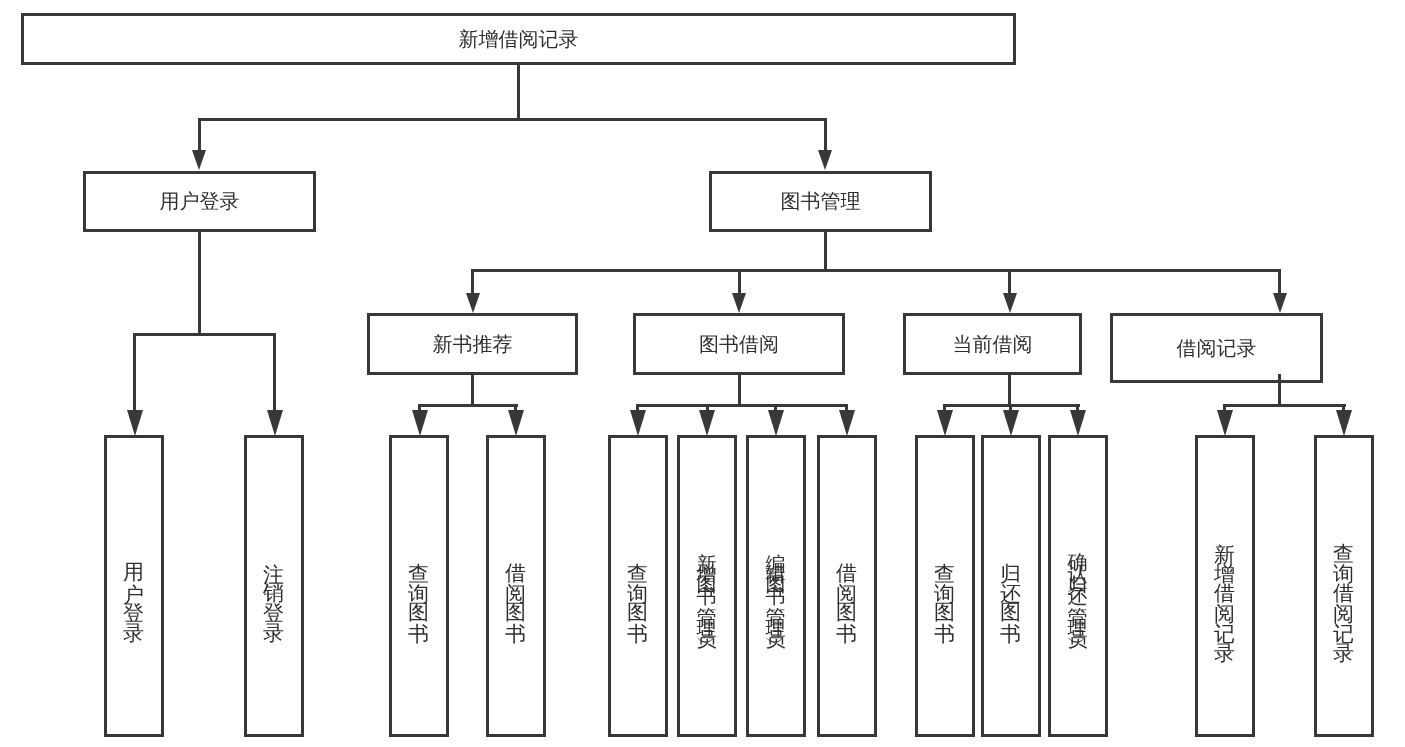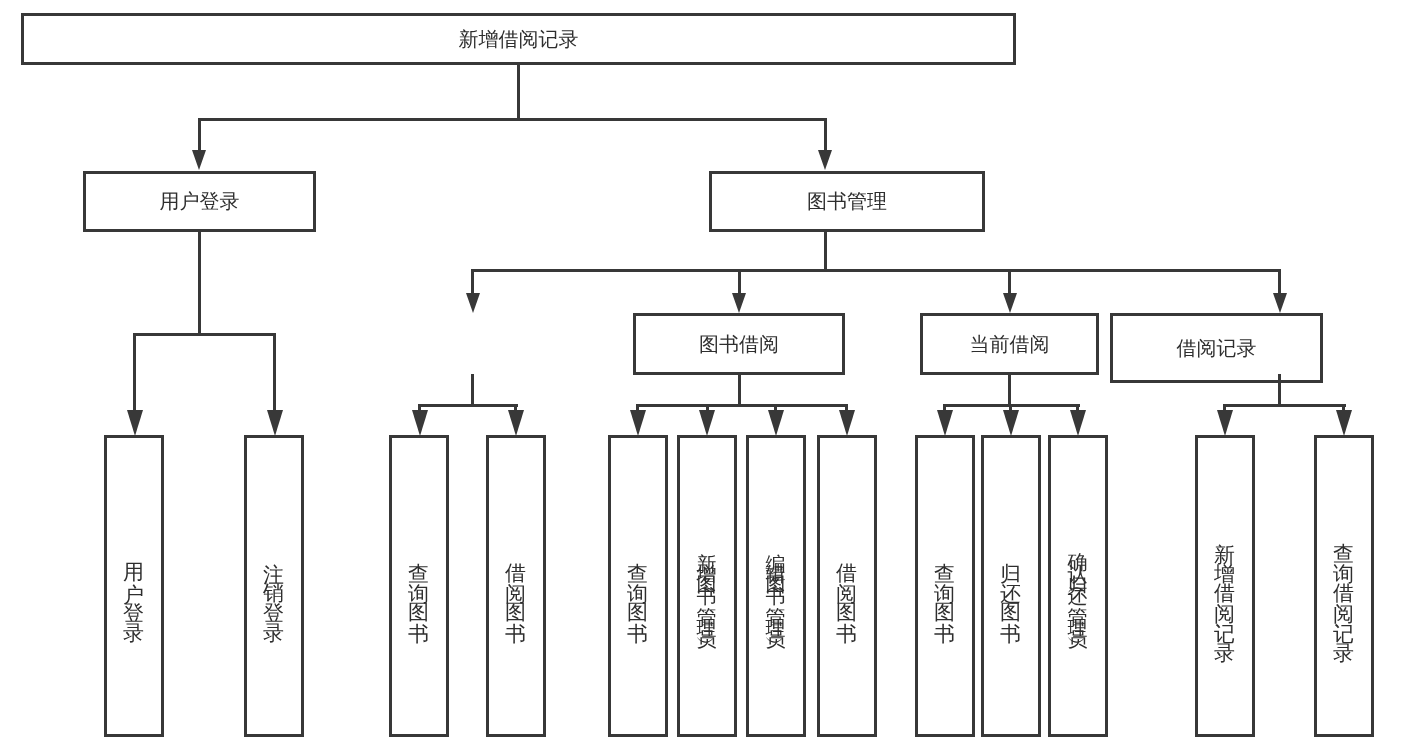--- a/index.html
+++ b/index.html
@@ -35,24 +35,25 @@
   }
 </style>
 </head>
 <body>
 
 <div class="canvas">
 
   <div class="box h" style="left:21px;top:13px;width:995px;height:52px;">新增借阅记录</div>
 
   <div class="box h" style="left:83px;top:171px;width:233px;height:61px;">用户登录</div>
-  <div class="box h" style="left:709px;top:171px;width:276px;height:61px;text-align:center;">图书管理</div>
+  <div class="box h" style="left:709px;top:171px;width:223px;height:61px;text-align:center;">图书管理</div>
 
+  <div class="box h" style="left:367px;top:313px;width:211px;height:62px;">新书推荐</div>
   <div class="box h" style="left:633px;top:313px;width:212px;height:62px;">图书借阅</div>
-  <div class="box h" style="left:903px;top:313px;width:179px;height:62px;margin-left:17px;">当前借阅</div>
+  <div class="box h" style="left:903px;top:313px;width:179px;height:62px;">当前借阅</div>
   <div class="box h" style="left:1110px;top:313px;width:213px;height:70px;">借阅记录</div>
 
   <div class="box v" style="left:104px;top:435px;width:60px;height:302px;">用户登录</div>
   <div class="box v" style="left:244px;top:435px;width:60px;height:302px;">注销登录</div>
 
   <div class="box v" style="left:389px;top:435px;width:60px;height:302px;">查询图书</div>
   <div class="box v" style="left:486px;top:435px;width:60px;height:302px;">借阅图书</div>
 
   <div class="box v" style="left:608px;top:435px;width:60px;height:302px;">查询图书</div>
   <div class="box v dense" style="left:677px;top:435px;width:60px;height:302px;">新增图书（管理员）</div>

